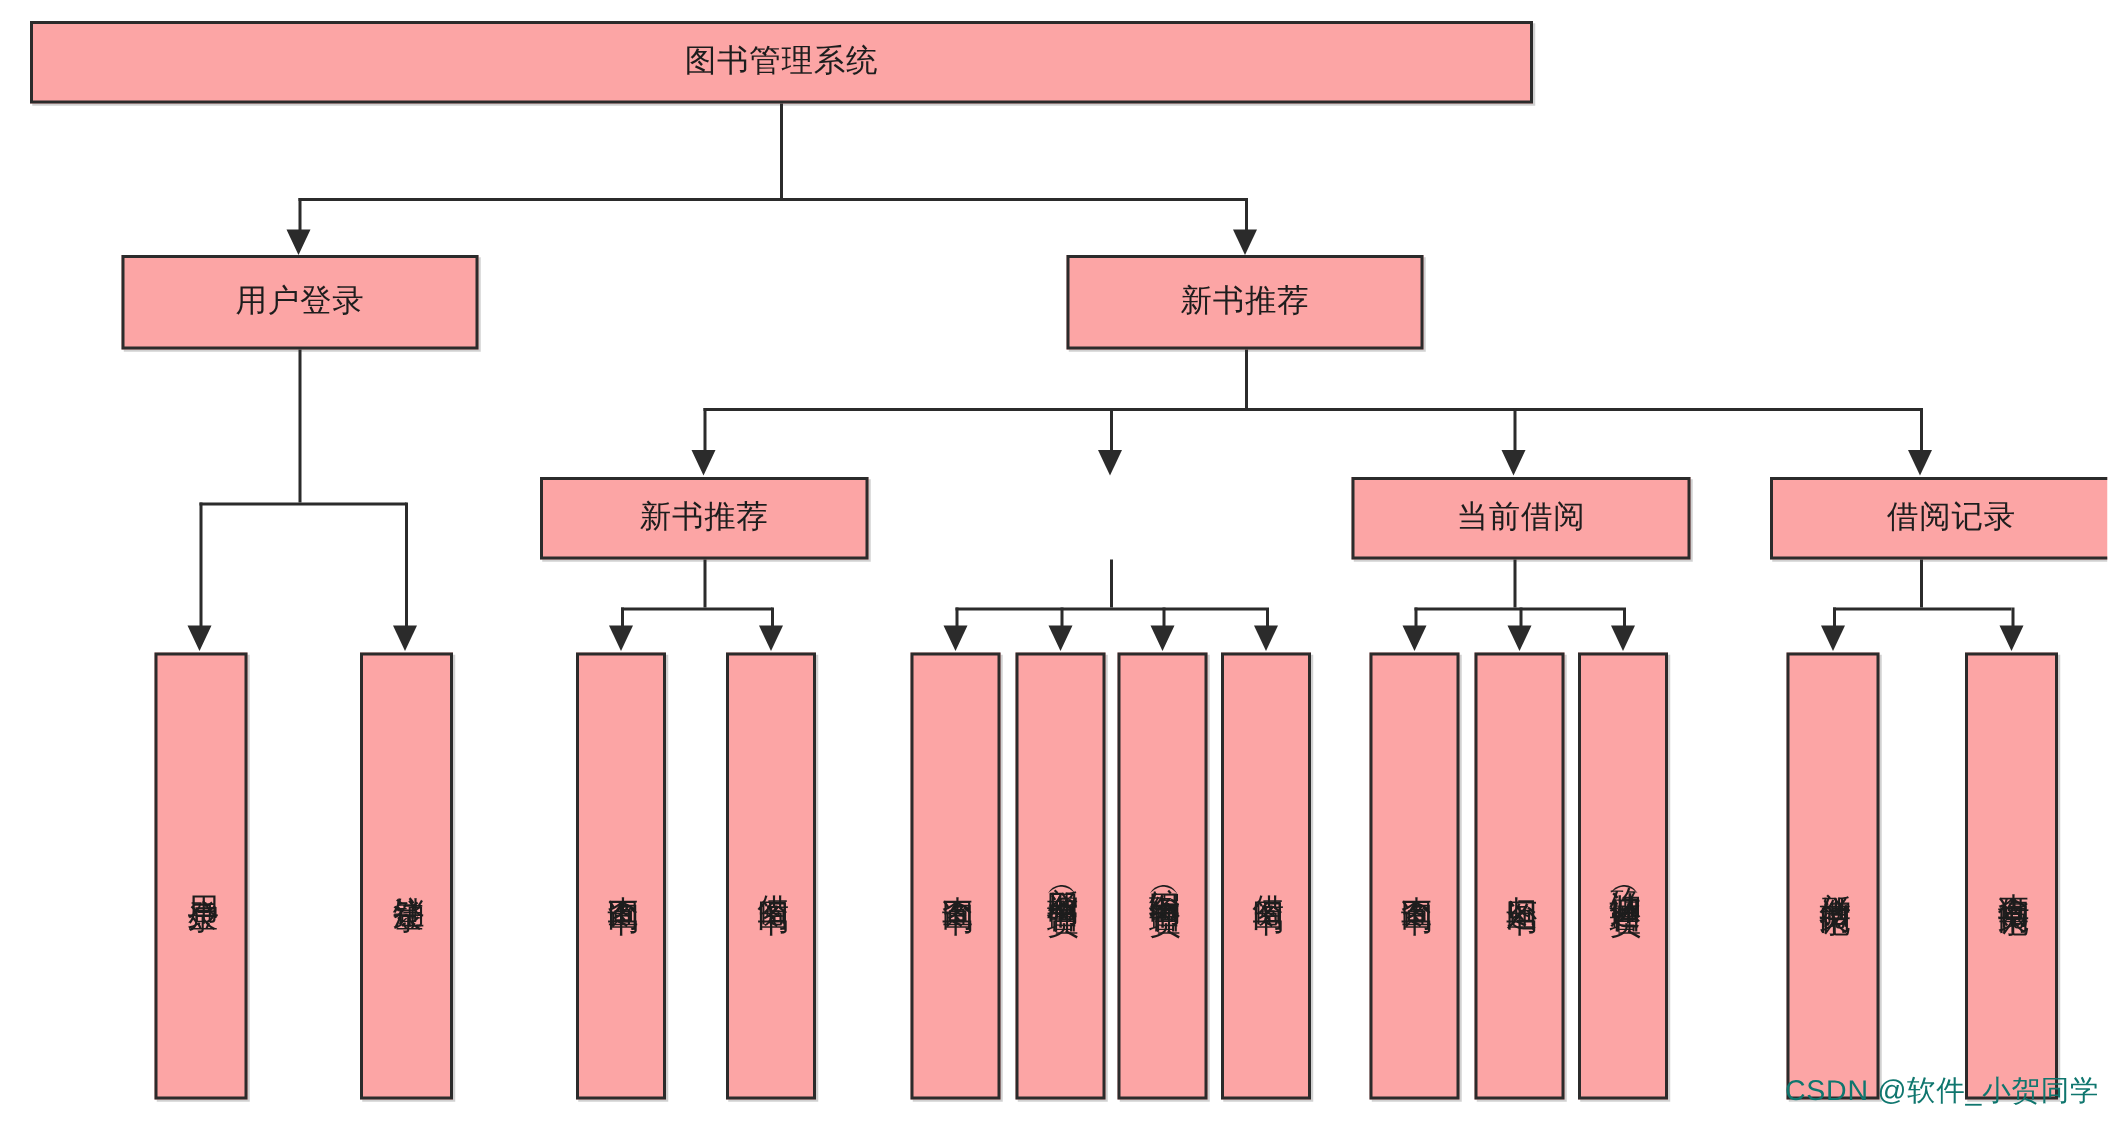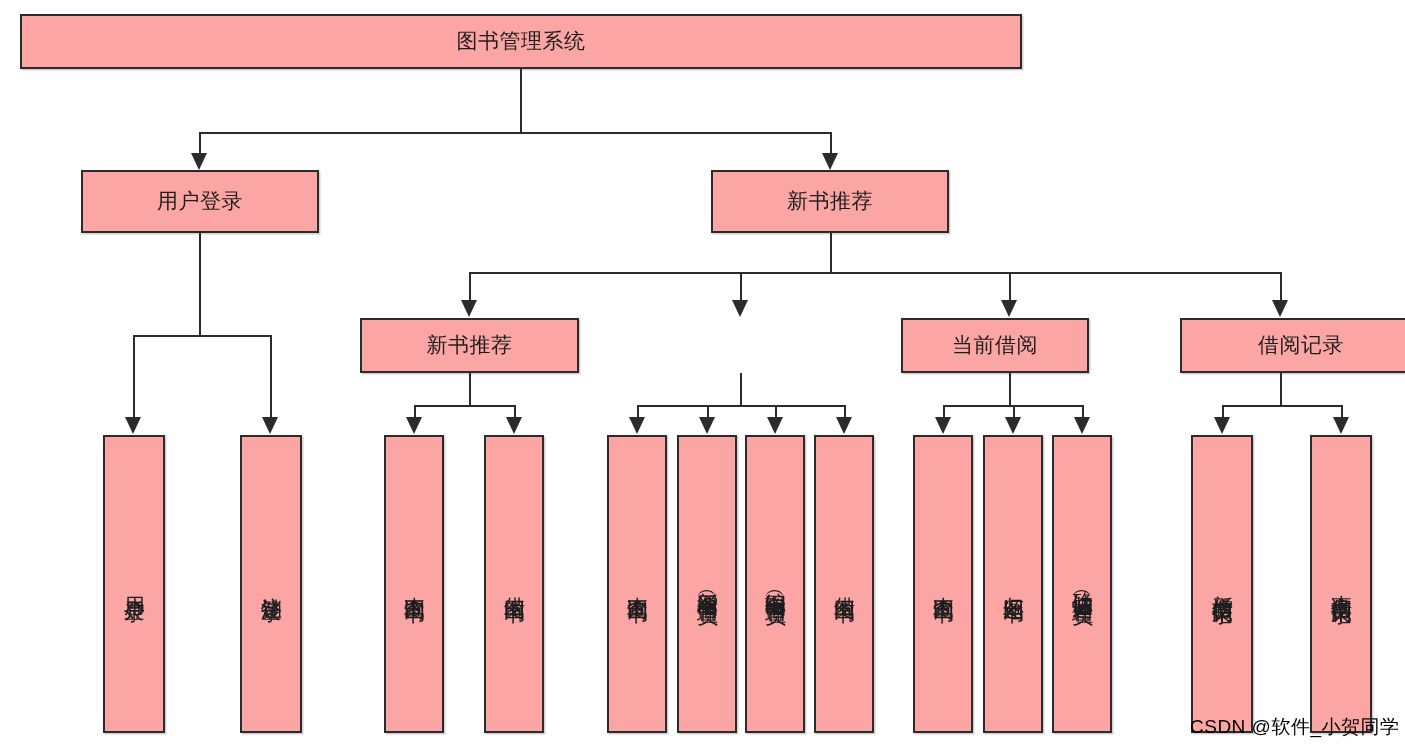--- a/index.html
+++ b/index.html
@@ -69,21 +69,21 @@
     position: absolute;
     width: 0;
     height: 0;
     border-left: 8px solid transparent;
     border-right: 8px solid transparent;
     border-top: 17px solid #2b2b2b;
   }
   
   #watermark {
     position: absolute;
-    color: #000000;
+    color: #0f766e;
     font-size: 19px;
     white-space: nowrap;
     user-select: none;
     letter-spacing: 0.5px;
   }
 </style>
 </head>
 <body>
 
 <div id="canvas">
@@ -126,21 +126,21 @@
 
   <div class="vline" style="left:1009px; top:272px; height:29px;"></div>
   <div class="arrow" style="left:1001px; top:300px;"></div>
 
   <div class="vline" style="left:1280px; top:272px; height:29px;"></div>
   <div class="arrow" style="left:1272px; top:300px;"></div>
 
   <div class="node horiz" style="left:360px; top:318px; width:219px; height:55px;">
     <span class="label">新书推荐</span>
   </div>
-  <div class="node horiz" style="left:901px; top:318px; width:188px; height:55px;">
+  <div class="node horiz" style="left:901px; top:318px; width:226px; height:55px;">
     <span class="label">当前借阅</span>
   </div>
   <div class="node horiz" style="left:1180px; top:318px; width:242px; height:55px;">
     <span class="label">借阅记录</span>
   </div>
 
   <div class="vline" style="left:469px; top:373px; width:0; height:32px;"></div>
   <div class="hline" style="left:414px; top:405px; width:101px;"></div>
   <div class="vline" style="left:414px; top:405px; height:14px;"></div>
   <div class="arrow" style="left:406px; top:417px;"></div>

